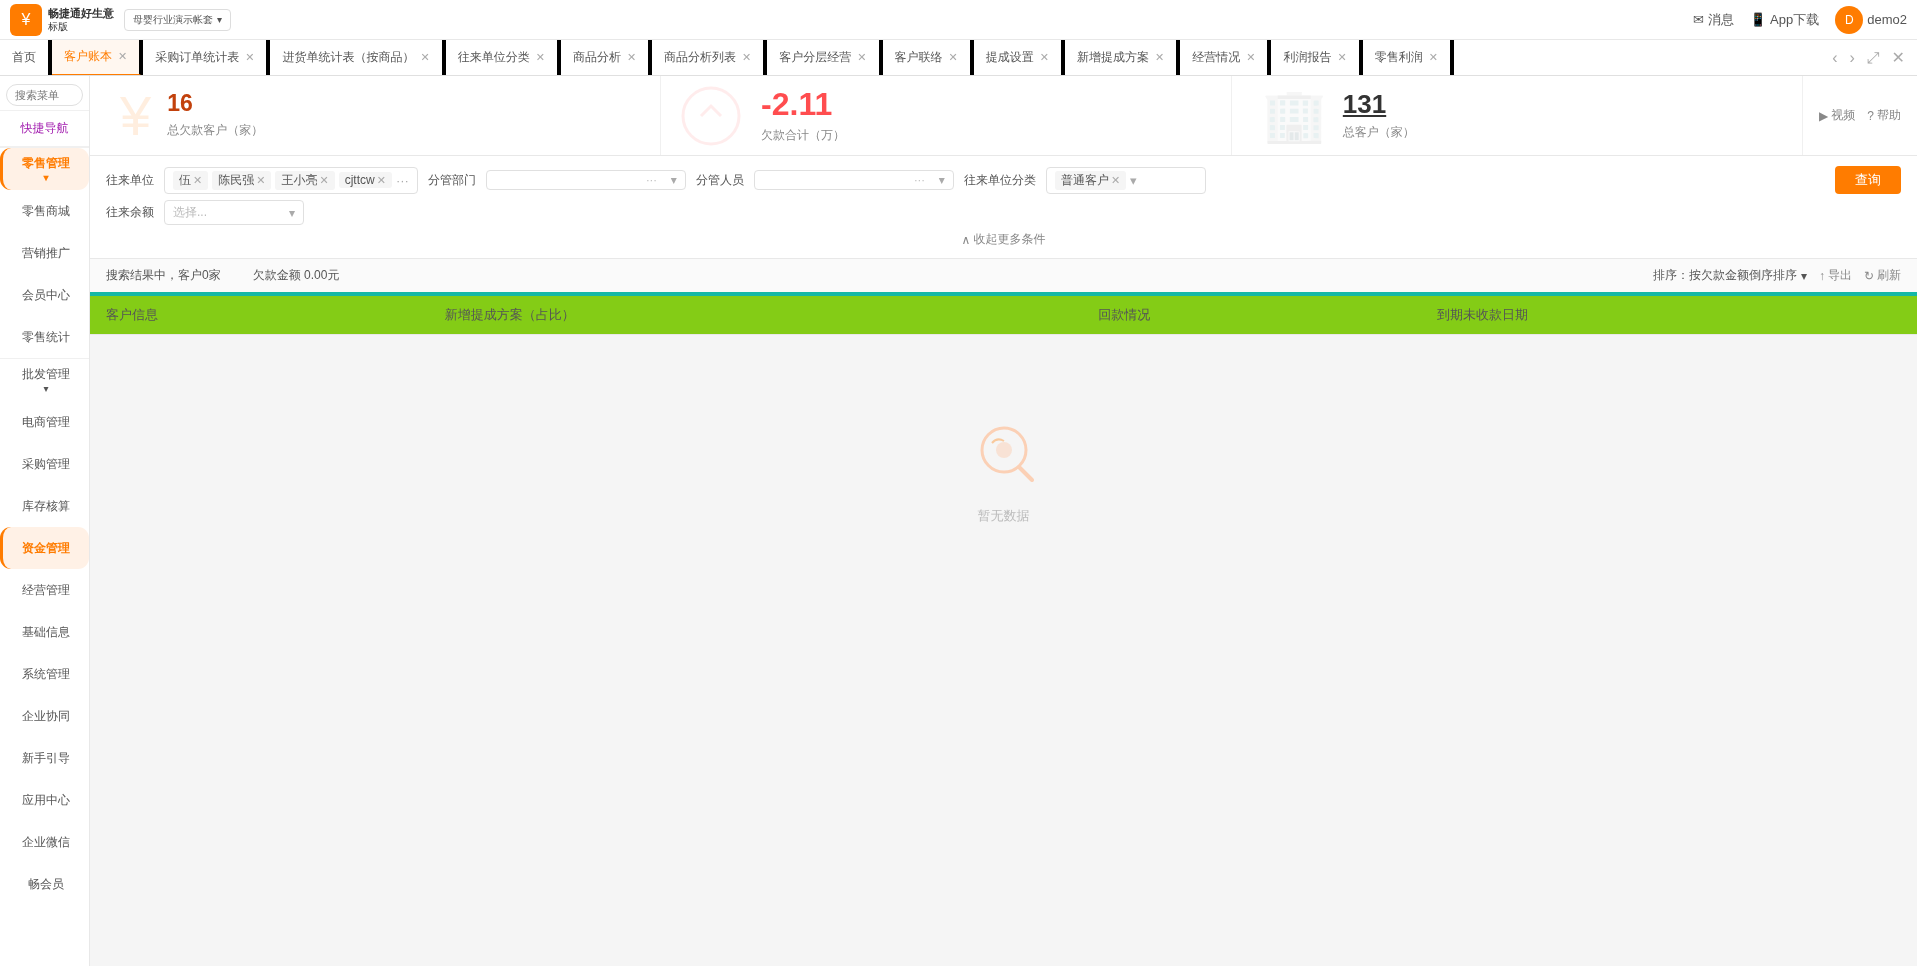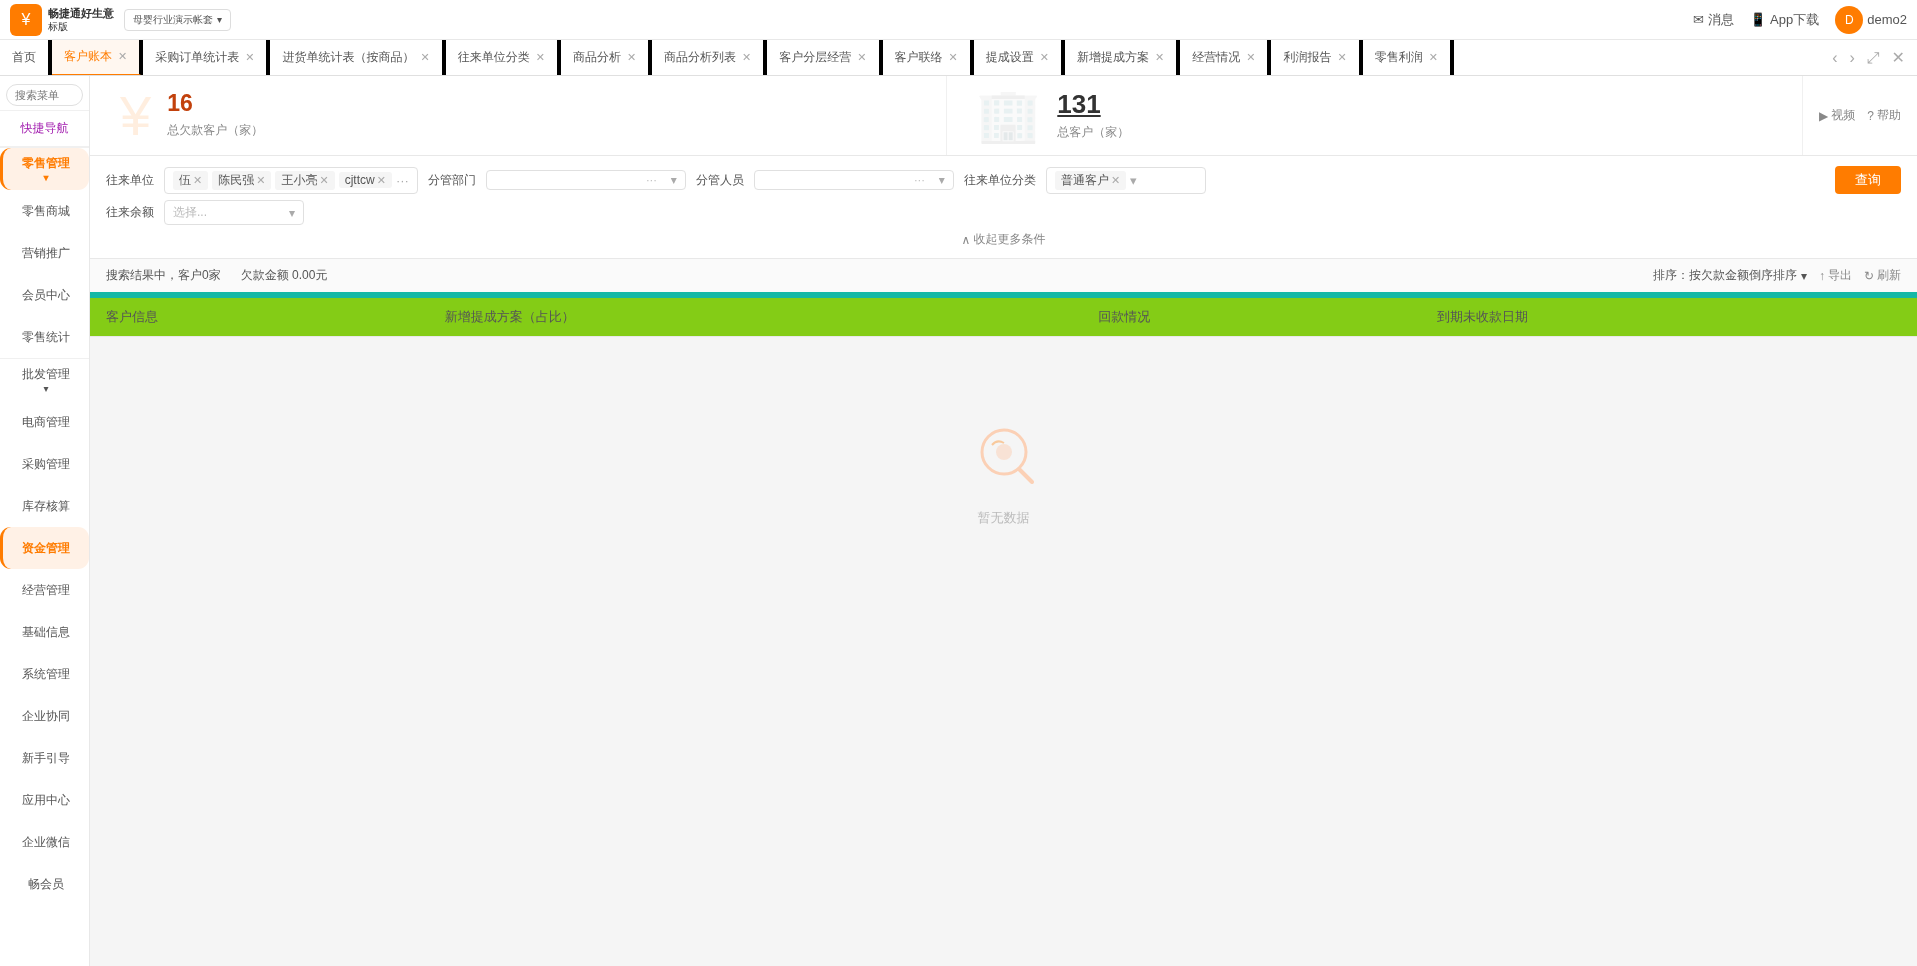--- a/index.html
+++ b/index.html
@@ -99,21 +99,21 @@
       padding: 5px 20px; font-size: 13px; cursor: pointer; margin-left: auto;
     }
     .collapse-btn {
       display: flex; align-items: center; gap: 3px; color: #888; font-size: 12px;
       cursor: pointer; border: none; background: none; margin: 0 auto;
     }
 
     
     .result-bar {
       display: flex; padding: 8px 16px; background: #fafafa;
-      border-bottom: 6px solid #14b8a6; flex-shrink: 0; gap: 20px;
+      border-bottom: 4px solid #14b8a6; flex-shrink: 0; gap: 32px;
     }
     .result-text { font-size: 12px; color: #555; }
     .result-actions { margin-left: auto; display: flex; align-items: center; gap: 12px; }
     .result-action { display: flex; align-items: center; gap: 3px; font-size: 12px; color: #888; cursor: pointer; }
     .sort-select {
       display: flex; align-items: center; gap: 4px; font-size: 12px; color: #555; cursor: pointer;
     }
 
     
     .table-area { flex: 1; overflow-y: auto; padding: 0 0 20px 0; }
@@ -329,20 +329,32 @@
     <div class="stats-bar">
 
       <div class="stat-block">
         <div class="stat-icon" style="font-size:56px;color:#ff7c00;opacity:0.12;">¥</div>
         <div class="stat-info">
           <div class="stat-number">16</div>
           <div class="stat-label">总欠款客户（家）</div>
         </div>
       </div>
 
+      <div class="stat-block" style="position:relative;">
+        <div style="position:absolute;left:20px;top:10px;opacity:0.1;">
+          <svg width="60" height="60" viewBox="0 0 60 60">
+            <circle cx="30" cy="30" r="28" fill="none" stroke="#ff4d4f" stroke-width="3"></circle>
+            <path d="M20 30 L30 20 L40 30" fill="none" stroke="#ff4d4f" stroke-width="3"></path>
+          </svg>
+        </div>
+        <div class="stat-info" style="margin-left:70px;">
+          <div class="stat-number negative" style="font-size:32px;font-weight:900;">-2.11</div>
+          <div class="stat-label">欠款合计（万）</div>
+        </div>
+      </div>
 
       <div class="stat-block">
         <div class="stat-icon-blue" style="font-size:52px;color:#4db8ff;">🏢</div>
         <div class="stat-info">
           <div class="stat-number dark">131</div>
           <div class="stat-label">总客户（家）</div>
         </div>
       </div>
 
       <div class="stats-actions">

